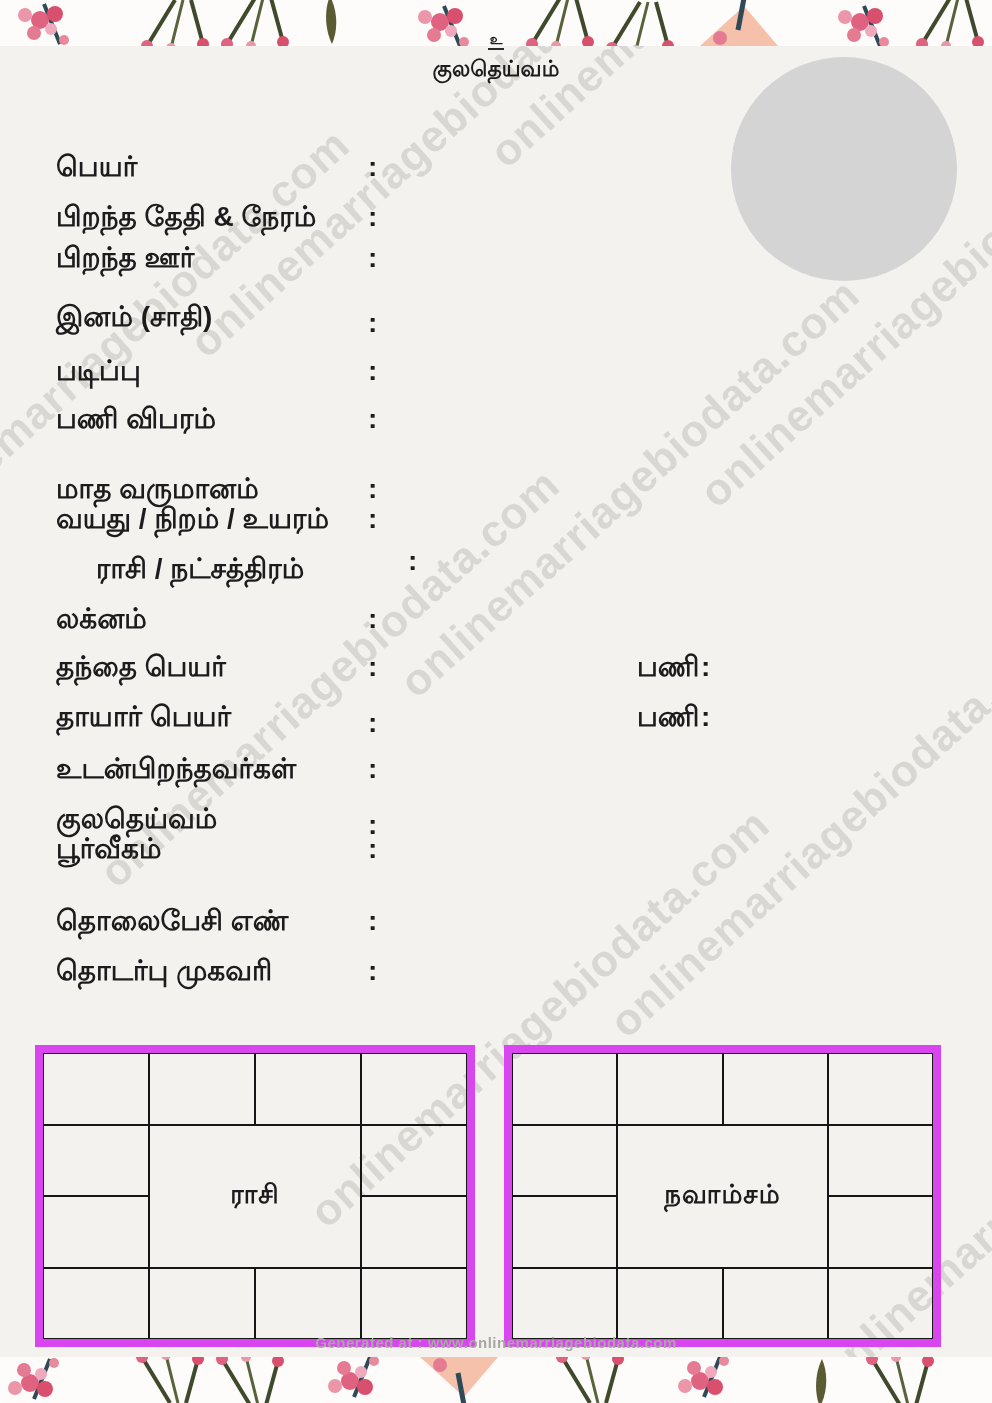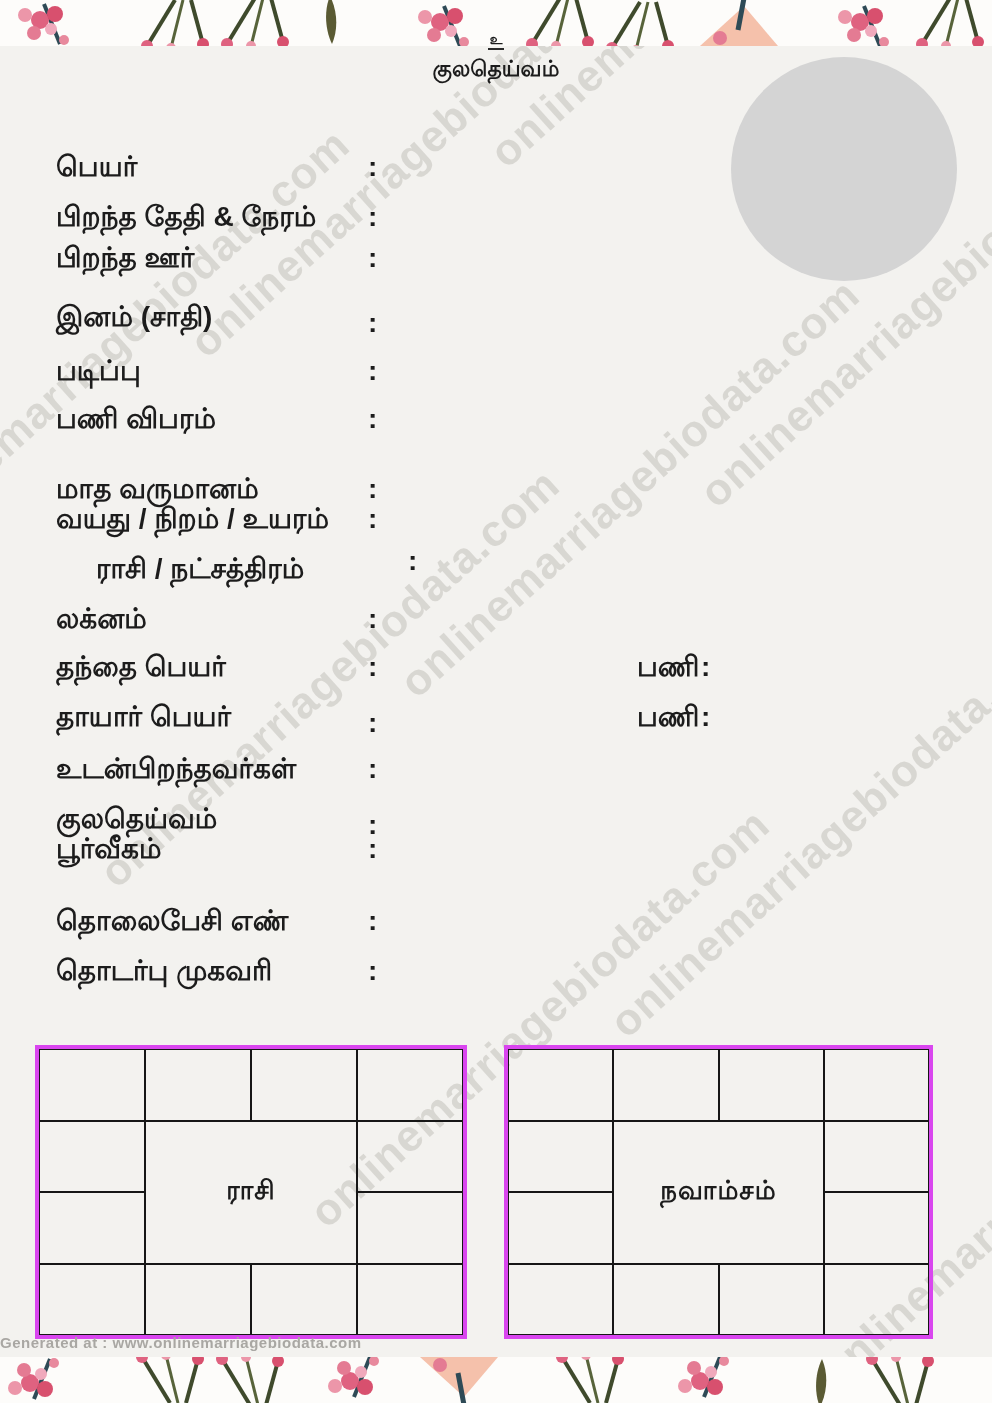--- a/index.html
+++ b/index.html
@@ -34,34 +34,34 @@
   .frow{
     position:absolute;left:56px;width:880px;height:28px;z-index:4;
     font-size:28px;font-weight:600;white-space:nowrap;line-height:26px;
   }
   .frow .colon{position:absolute;left:312px;font-weight:bold;}
   .frow .xlabel{position:absolute;left:581px;}
   .frow .xcolon{position:absolute;left:645px;font-weight:bold;}
   
   .chart{
     position:absolute;top:1045px;height:286px;z-index:4;
-    border:4px solid #d946ef;display:grid;
+    border:8px solid #d946ef;display:grid;
     grid-template-columns:repeat(4,1fr);grid-template-rows:repeat(4,1fr);
   }
   #chart-left{left:35px;width:424px;}
   #chart-right{left:504px;width:421px;}
   .cell{border:1px solid #161616;}
   .center-cell{
     grid-column:2/4;grid-row:2/4;border:1px solid #161616;
     display:flex;align-items:center;justify-content:center;
     font-size:26px;font-weight:bold;letter-spacing:1px;
   }
   
   .footer{
-    position:absolute;top:1334px;left:0;width:100%;z-index:4;
+    position:absolute;top:1334px;left:0;width:100%;text-align:center;z-index:4;
     font-size:15px;font-weight:600;color:#a9a7a3;letter-spacing:.5px;
   }
 </style>
 </head>
 <body>
 
 <div class="page">
 
   <div class="wm-layer">
     <span class="wm" style="left:-120px;top:520px;">onlinemarriagebiodata.com</span>

